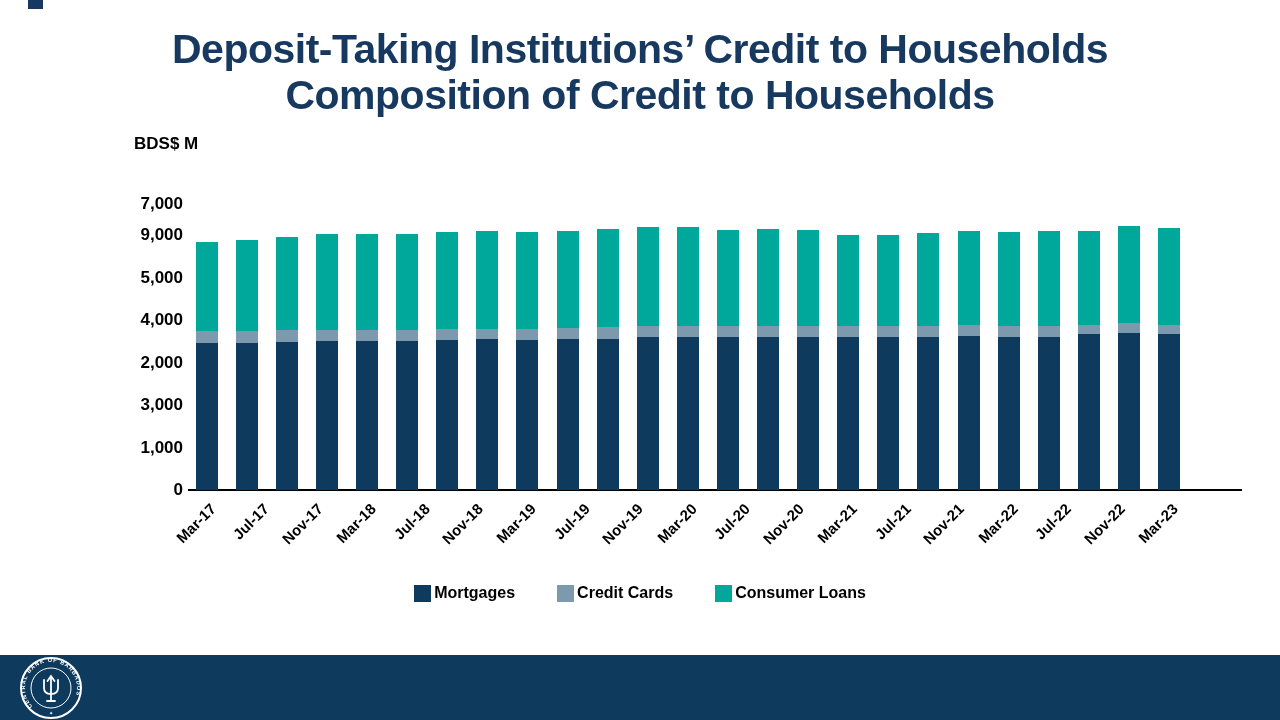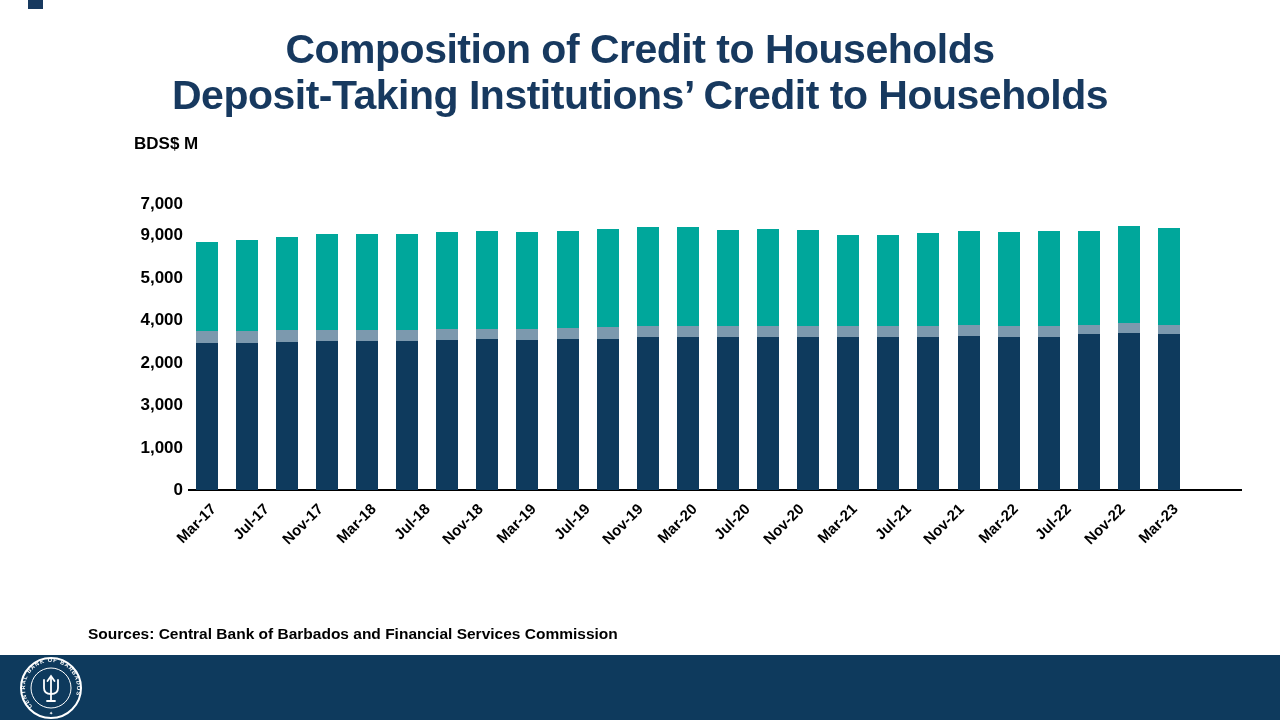--- a/index.html
+++ b/index.html
@@ -68,22 +68,22 @@
   .seal{position:absolute;left:19px;top:656px;}
 </style>
 </head>
 <body>
 
 <div class="slide">
 
   <div class="corner-accent"></div>
 
   <div class="title">
+    <div>Deposit-Taking Institutions’ Credit to Households</div>
     <div>Composition of Credit to Households</div>
-    <div>Deposit-Taking Institutions’ Credit to Households</div>
   </div>
 
   <div class="unit-label">BDS$ M</div>
 
   <div class="plot" id="plot">
     <div class="x-axis-line"></div>
   <div class="y-tick" style="left: 103px; top: 480px;">0</div>
       <div class="y-tick" style="left: 103px; top: 437.5px;">1,000</div>
       <div class="y-tick" style="left: 103px; top: 395px;">3,000</div>
       <div class="y-tick" style="left: 103px; top: 352.5px;">2,000</div>
@@ -230,22 +230,35 @@
       <div class="x-label" style="right: 485.228px;">Nov-20</div>
       <div class="x-label" style="right: 431.767px;">Mar-21</div>
       <div class="x-label" style="right: 378.306px;">Jul-21</div>
       <div class="x-label" style="right: 324.844px;">Nov-21</div>
       <div class="x-label" style="right: 271.383px;">Mar-22</div>
       <div class="x-label" style="right: 217.922px;">Jul-22</div>
       <div class="x-label" style="right: 164.461px;">Nov-22</div>
       <div class="x-label" style="right: 111px;">Mar-23</div>
     </div>
 
-
-  <div class="source-note">Sources: Central Bank of Barbados and Financial Services Commission</div>
+  <div class="legend" id="legend">
+      <div class="legend-item">
+        <span class="legend-swatch" style="background: rgb(14, 58, 93);"></span>
+        <span class="legend-label">Mortgages</span>
+      </div>
+      <div class="legend-item">
+        <span class="legend-swatch" style="background: rgb(124, 153, 174);"></span>
+        <span class="legend-label">Credit Cards</span>
+      </div>
+      <div class="legend-item">
+        <span class="legend-swatch" style="background: rgb(0, 167, 155);"></span>
+        <span class="legend-label">Consumer Loans</span>
+      </div>
+    </div>
+
 
   <div class="footer-bar"></div>
 
   <svg class="seal" width="64" height="64" viewBox="0 0 64 64">
     <circle cx="32" cy="32" r="30" fill="none" stroke="#ffffff" stroke-width="2"></circle>
     <circle cx="32" cy="32" r="20" fill="none" stroke="#ffffff" stroke-width="1"></circle>
     <defs>
       <path id="sealTextPath" d="M 13.6,50.4 A 26 26 0 1 1 50.4,50.4" fill="none"></path>
     </defs>
     <text font-size="5.6" letter-spacing="0.9" fill="#ffffff" font-family="Liberation Sans, sans-serif" font-weight="bold">

